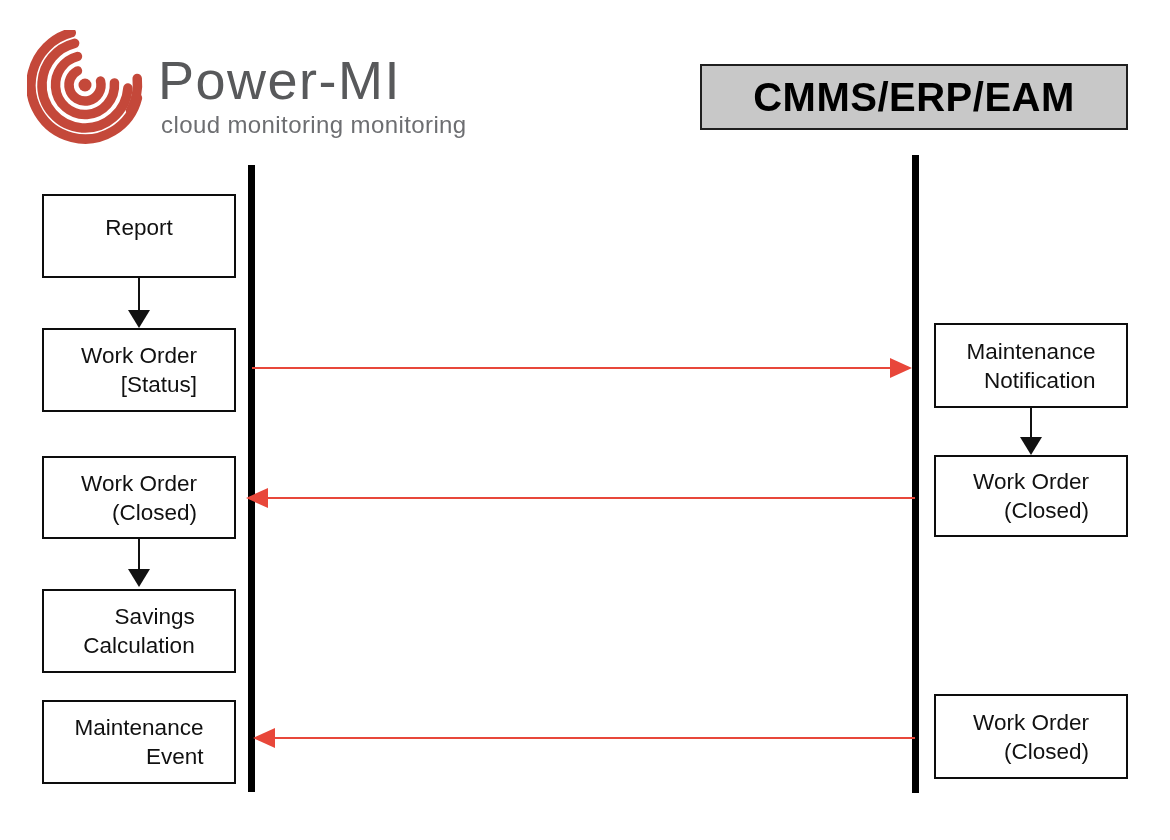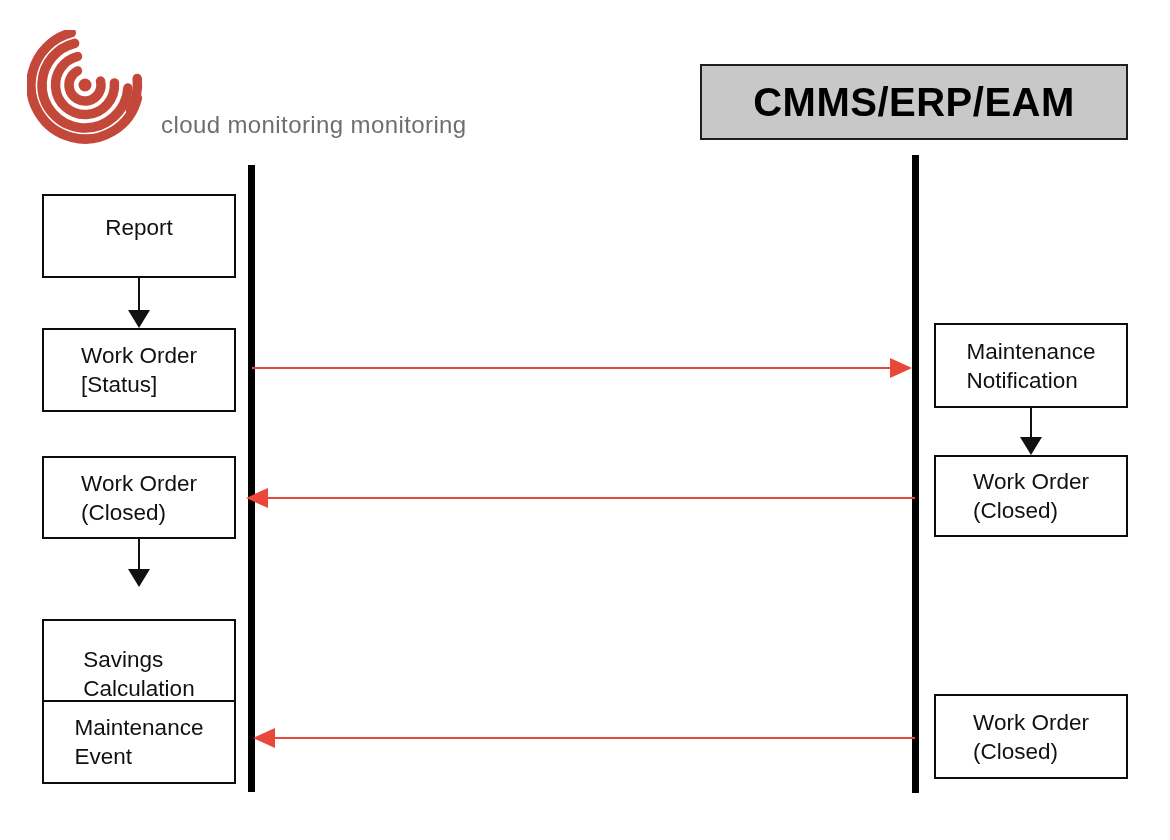--- a/index.html
+++ b/index.html
@@ -18,38 +18,38 @@
     font-size:54px;line-height:1.05;font-weight:400;
     color:var(--brand-text,#58595b);letter-spacing:1.5px;
   }
   .brand-tagline{
     position:absolute;left:161px;top:111px;
     font-size:24px;font-weight:400;
     color:var(--tagline-text,#6d6e71);letter-spacing:0.4px;
   }
   
   .cmms-box{
-    position:absolute;left:700px;top:64px;width:428px;height:76px;
+    position:absolute;left:700px;top:64px;width:428px;height:66px;
     background:var(--header-fill,#c8c8c8);
     border:2px solid #1f1f1f;
     box-sizing:border-box;
     display:flex;align-items:center;justify-content:center;
     font-size:40px;font-weight:bold;color:#000000;
     letter-spacing:0.5px;
   }
   
   .lifeline{position:absolute;width:7px;background:#000000;}
   .lifeline.left{left:248px;top:165px;height:627px;}
   .lifeline.right{left:912px;top:155px;height:638px;}
   
   .node{
     position:absolute;width:194px;box-sizing:border-box;
     background:#ffffff;border:2px solid #0d0d0d;
     display:flex;align-items:center;justify-content:center;
-    text-align:left;font-size:22.5px;line-height:29px;
+    text-align:right;font-size:22.5px;line-height:29px;
     color:#111111;white-space:pre-line;
   }
   .node.lcol{left:42px;}
   .node.rcol{left:934px;}
   .node.hi-text{align-items:flex-start;padding-top:17px;}
   
   .vline{position:absolute;width:2px;background:#111111;}
   .head-down{
     position:absolute;width:0;height:0;
     border-left:11px solid transparent;
@@ -79,33 +79,34 @@
   <svg class="logo-svg" width="118" height="114" viewBox="0 0 118 114" aria-hidden="true">
     <g stroke="#c4483a" fill="none" stroke-width="9.5" stroke-linecap="round">
       <circle cx="58" cy="55" r="6.5" fill="#c4483a" stroke="none"></circle>
       <circle cx="58" cy="55" r="16" pathLength="100" stroke-dasharray="71 29" transform="rotate(-14 58 55)"></circle>
       <circle cx="58" cy="55" r="29.5" pathLength="100" stroke-dasharray="72 28" transform="rotate(-4 58 55)"></circle>
       <circle cx="58" cy="55" r="43" pathLength="100" stroke-dasharray="70 30" transform="rotate(4 58 55)"></circle>
       <circle cx="58" cy="55" r="54" pathLength="100" stroke-dasharray="67 33" transform="rotate(14 58 55)"></circle>
       <path d="M110.2 48.5 A53.5 53.5 0 0 1 103.5 80.5"></path>
     </g>
   </svg>
+  <div class="brand-name">Power-MI</div>
   <div class="brand-tagline">cloud monitoring monitoring</div>
 
   <div class="cmms-box">CMMS/ERP/EAM</div>
 
   <div class="lifeline left"></div>
   <div class="lifeline right"></div>
 
   <div class="node lcol hi-text" style="top:194px;height:84px">Report</div>
   <div class="node lcol" style="top:328px;height:84px">Work Order
 [Status]</div>
   <div class="node lcol" style="top:456px;height:83px">Work Order
 (Closed)</div>
-  <div class="node lcol" style="top:619px;height:109px">Savings
+  <div class="node lcol" style="top:589px;height:84px">Savings
 Calculation</div>
   <div class="node lcol" style="top:700px;height:84px">Maintenance
 Event</div>
 
   <div class="node rcol" style="top:323px;height:85px">Maintenance
 Notification</div>
   <div class="node rcol" style="top:455px;height:82px">Work Order
 (Closed)</div>
   <div class="node rcol" style="top:694px;height:85px">Work Order
 (Closed)</div>

